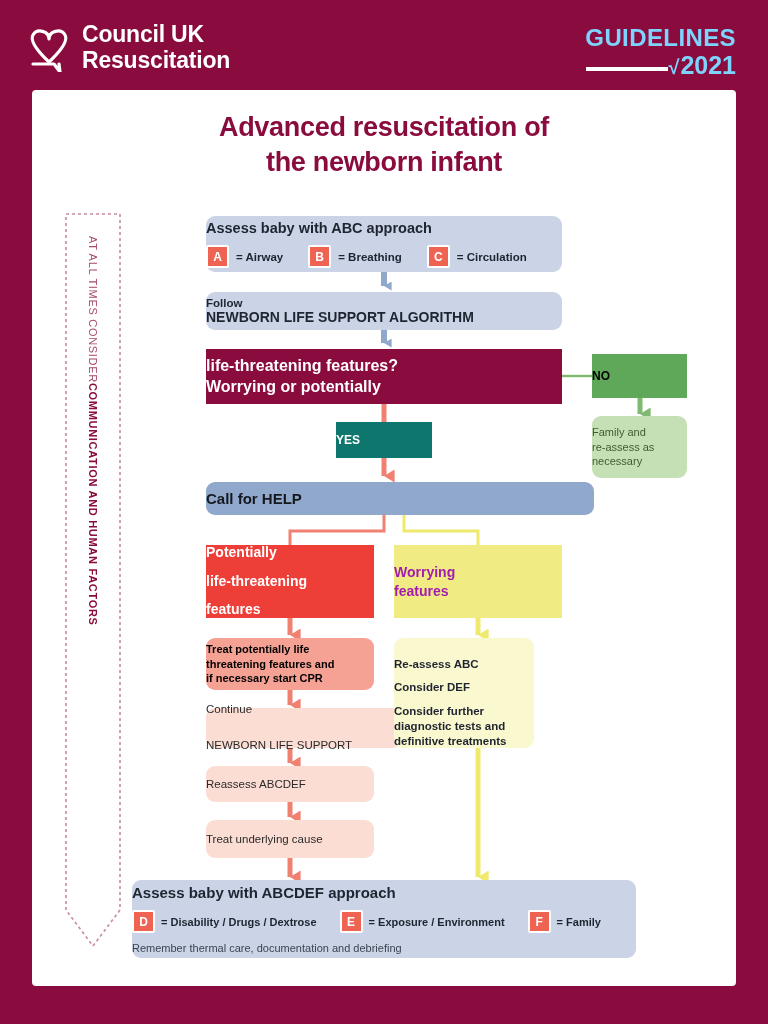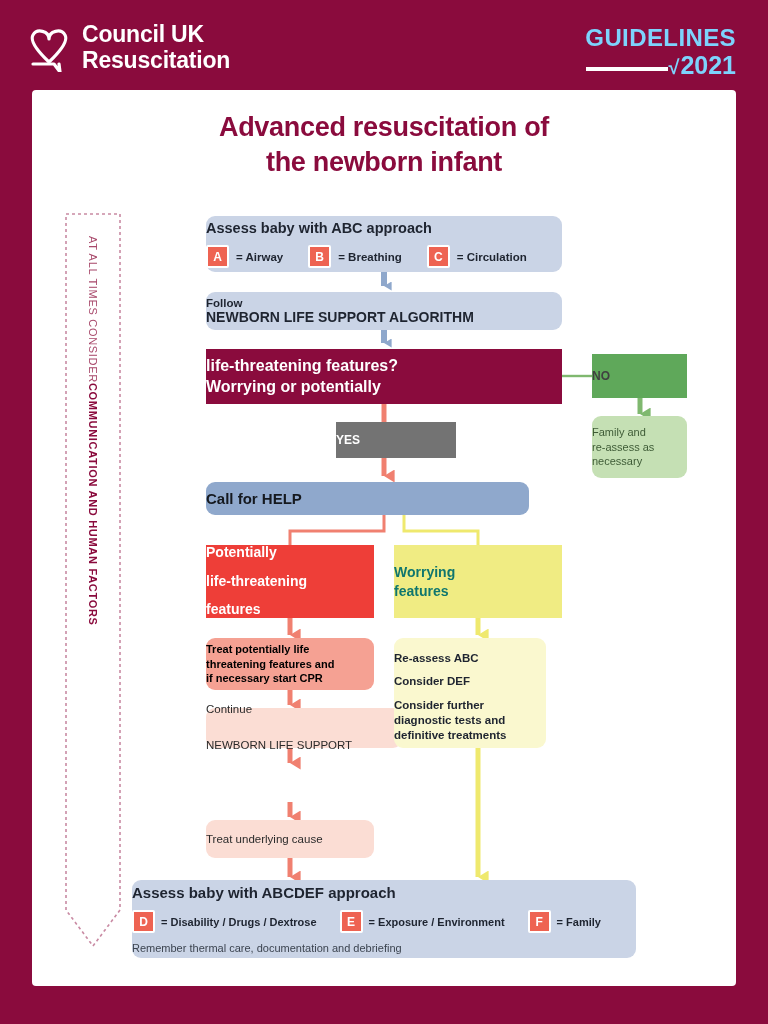--- a/index.html
+++ b/index.html
@@ -146,24 +146,24 @@
     align-items: flex-start;
     justify-content: center;
     text-align: center;
   }
   .r-lg { border-radius: 9px; }
   .r-sq { border-radius: 0px; }
 
   .blue-light { background: #CAD4E6; color: #1E2430; }
   .blue-mid   { background: #8FA8CC; color: #15191F; }
   .maroon     { background: #8A0B3D; color: #FFFFFF; }
-  .green-dk   { background: #5FA85A; color: #404040; }
+  .green-dk   { background: #5FA85A; color: #000000; }
   .green-lt   { background: #C5E0B4; color: #3E5B36; }
   .red-br     { background: #EE3E38; color: #FFFFFF; gap: 11px; }
-  .yellow     { background: #F0EC83; color: #0f766e; }
+  .yellow     { background: #F0EC83; color: #a21caf; }
   .yellow-lt  { background: #FAF8CF; color: #1E2430; }
   .pink-md    { background: #F5A193; color: #000000; }
   .pink-lt    { background: #FBDDD4; color: #2A2A2A; }
 
   .t-bold { font-weight: 700; }
   .t-reg  { font-weight: 400; }
 
   .letter-chip {
     display: inline-flex;
     align-items: center;
@@ -316,25 +316,25 @@
     <div class="node r-sq green-dk" style="left:560px; top:264px; width:95px; height:44px;">
       <div class="t-bold" style="font-size:12px;">NO</div>
     </div>
 
     <div class="node r-lg green-lt" style="left:560px; top:326px; width:95px; height:62px;">
       <div style="font-size:11px; line-height:1.35;">Family and</div>
       <div style="font-size:11px; line-height:1.35;">re-assess as</div>
       <div style="font-size:11px; line-height:1.35;">necessary</div>
     </div>
 
-    <div class="node r-sq" style="left:304px; top:332px; width:120px; height:36px; background:#737373; color:#FFFFFF;">
+    <div class="node r-sq" style="left:304px; top:332px; width:96px; height:36px; background:#0f766e; color:#FFFFFF;">
       <div class="t-bold" style="font-size:12px;">YES</div>
     </div>
 
-    <div class="node r-lg blue-mid" style="left:174px; top:392px; width:323px; height:33px;">
+    <div class="node r-lg blue-mid" style="left:174px; top:392px; width:388px; height:33px;">
       <div class="t-bold" style="font-size:15px;">Call for HELP</div>
     </div>
 
     <div class="node r-sq red-br" style="left:174px; top:455px; width:168px; height:73px;">
       <div class="t-bold" style="font-size:14px; line-height:1.28;">Potentially</div>
       <div class="t-bold" style="font-size:14px; line-height:1.28;">life-threatening</div>
       <div class="t-bold" style="font-size:14px; line-height:1.28;">features</div>
     </div>
 
     <div class="node r-sq yellow" style="left:362px; top:455px; width:168px; height:73px;">
@@ -346,26 +346,29 @@
       <div class="t-bold" style="font-size:11px; line-height:1.35;">Treat potentially life</div>
       <div class="t-bold" style="font-size:11px; line-height:1.35;">threatening features and</div>
       <div class="t-bold" style="font-size:11px; line-height:1.35;">if necessary start CPR</div>
     </div>
 
     <div class="node r-lg pink-lt" style="left:174px; top:618px; width:196px; height:40px;gap:20px;">
       <div style="font-size:11.5px; line-height:1.35;">Continue</div>
       <div style="font-size:11.5px; line-height:1.35;">NEWBORN LIFE SUPPORT</div>
     </div>
 
+    <div class="node r-lg pink-lt" style="left:174px; top:676px; width:168px; height:36px;">
+      <div style="font-size:11.5px;">Reassess ABCDEF</div>
+    </div>
 
     <div class="node r-lg pink-lt" style="left:174px; top:730px; width:168px; height:38px;">
       <div style="font-size:11.5px;">Treat underlying cause</div>
     </div>
 
-    <div class="node r-lg yellow-lt" style="left:362px; top:548px; width:152px; height:110px; justify-content:flex-start; padding-top:14px;">
+    <div class="node r-lg yellow-lt" style="left:362px; top:548px; width:140px; height:110px; justify-content:flex-start; padding-top:20px;">
       <div class="t-bold" style="font-size:11.5px;">Re-assess ABC</div>
       <div class="t-bold" style="font-size:11.5px; margin-top:11px;">Consider DEF</div>
       <div class="t-bold" style="font-size:11.5px; margin-top:11px; line-height:1.3;">Consider further</div>
       <div class="t-bold" style="font-size:11.5px; line-height:1.3;">diagnostic tests and</div>
       <div class="t-bold" style="font-size:11.5px; line-height:1.3;">definitive treatments</div>
     </div>
 
     <div class="node r-lg blue-light" style="left:100px; top:790px; width:504px; height:78px;">
       <div class="t-bold" style="font-size:15px;">Assess baby with ABCDEF approach</div>
       <div class="abc-row" style="font-size:11px; gap:6px;">

